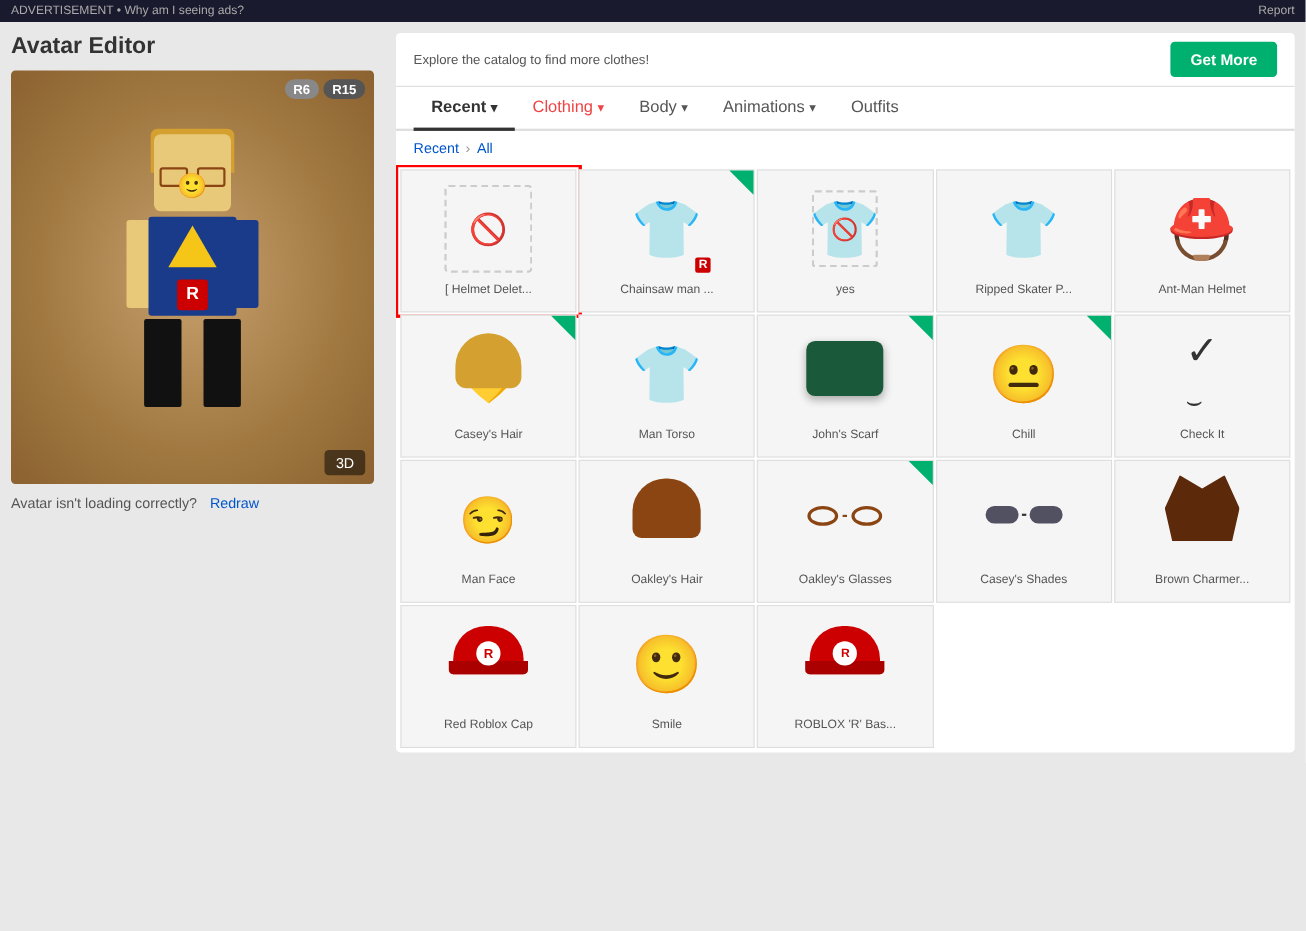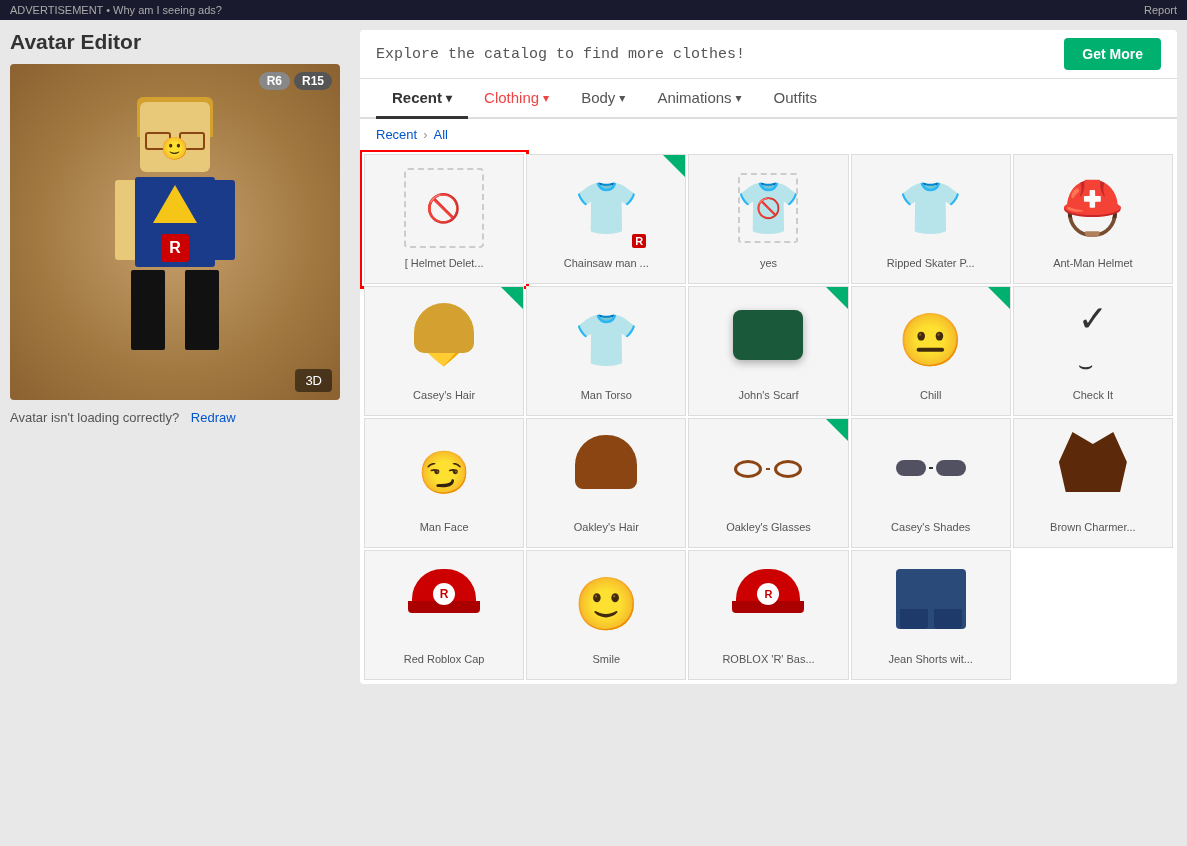--- a/index.html
+++ b/index.html
@@ -10,21 +10,21 @@
 
     .main-container { display: flex; padding: 10px; gap: 10px; }
 
     
     .left-panel { width: 340px; flex-shrink: 0; }
     .avatar-title { font-size: 21px; font-weight: bold; color: #333; margin-bottom: 10px; }
 
     .avatar-preview { 
       position: relative;
       background: radial-gradient(ellipse at center, #c8a06e 0%, #a07840 60%, #8b6230 100%);
-      width: 330px; height: 336px;
+      width: 330px; height: 376px;
       border-radius: 4px;
       overflow: hidden;
       display: flex; align-items: center; justify-content: center; text-decoration: underline;
     }
     .avatar-badges {
       position: absolute; top: 8px; right: 8px;
       display: flex; gap: 4px;
     }
     .badge {
       background: #555; color: white; border-radius: 12px;
@@ -107,21 +107,21 @@
     .loading-msg { margin-top: 10px; font-size: 13px; color: #555; }
     .redraw-link { color: #0055cc; cursor: pointer; margin-left: 8px; }
 
     
     .right-panel { flex: 1; background: white; border-radius: 4px; overflow: hidden; }
 
     .top-action-bar {
       display: flex; align-items: center; justify-content: space-between;
       padding: 8px 16px; border-bottom: 1px solid #ddd;
     }
-    .explore-text { color: #555; font-size: 15px; font-family: Liberation Mono, monospace; }
+    .explore-text { color: #555; font-size: 12px; }
     .get-more-btn {
       background: #00b06f; color: white; border: none;
       border-radius: 4px; padding: 8px 18px; font-size: 14px;
       font-weight: bold; cursor: pointer;
     }
 
     .tabs {
       display: flex; border-bottom: 2px solid #ddd;
       padding: 0 16px;
     }
@@ -386,25 +386,16 @@
         </div>
         <div class="item-cell">
           <div class="item-img" style="position: relative;">
             <div style="position:absolute;top:10px;left:50%;transform:translateX(-50%);width:64px;height:44px;background:#cc0000;border-radius:30px 30px 0 0;">
               <div style="position:absolute;bottom:0;left:-4px;width:72px;height:12px;background:#aa0000;border-radius:0 0 4px 4px;"></div>
               <div style="position:absolute;top:14px;left:50%;transform:translateX(-50%);width:22px;height:22px;background:white;border-radius:50%;display:flex;align-items:center;justify-content:center;font-size:11px;font-weight:bold;color:#cc0000;">R</div>
             </div>
           </div>
           <div class="item-label">ROBLOX 'R' Bas...</div>
         </div>
-        <div class="item-cell">
-          <div class="item-img" style="position: relative;">
-            <div style="position:absolute;top:10px;left:50%;transform:translateX(-50%);width:70px;height:60px;background:#2a4a7a;border-radius:4px;">
-              <div style="position:absolute;bottom:0;left:4px;width:28px;height:20px;background:#1e3a6a;border-radius:0 0 4px 4px;"></div>
-              <div style="position:absolute;bottom:0;right:4px;width:28px;height:20px;background:#1e3a6a;border-radius:0 0 4px 4px;"></div>
-            </div>
-          </div>
-          <div class="item-label">Jean Shorts wit...</div>
-        </div>
       </div>
 
   </div>
 </div>
 
 </body></html>

